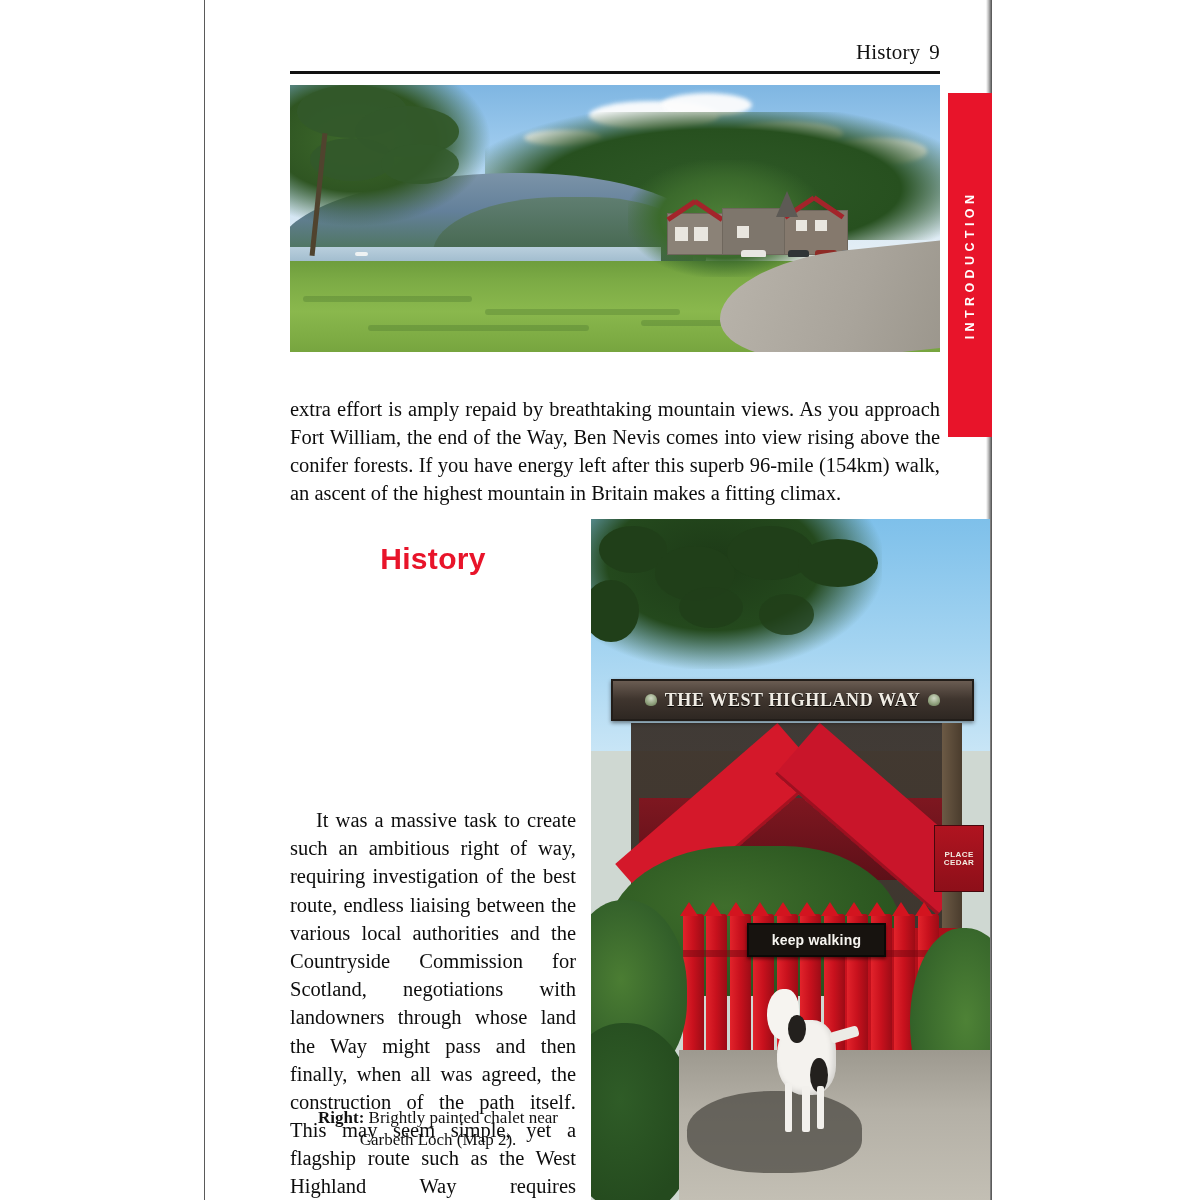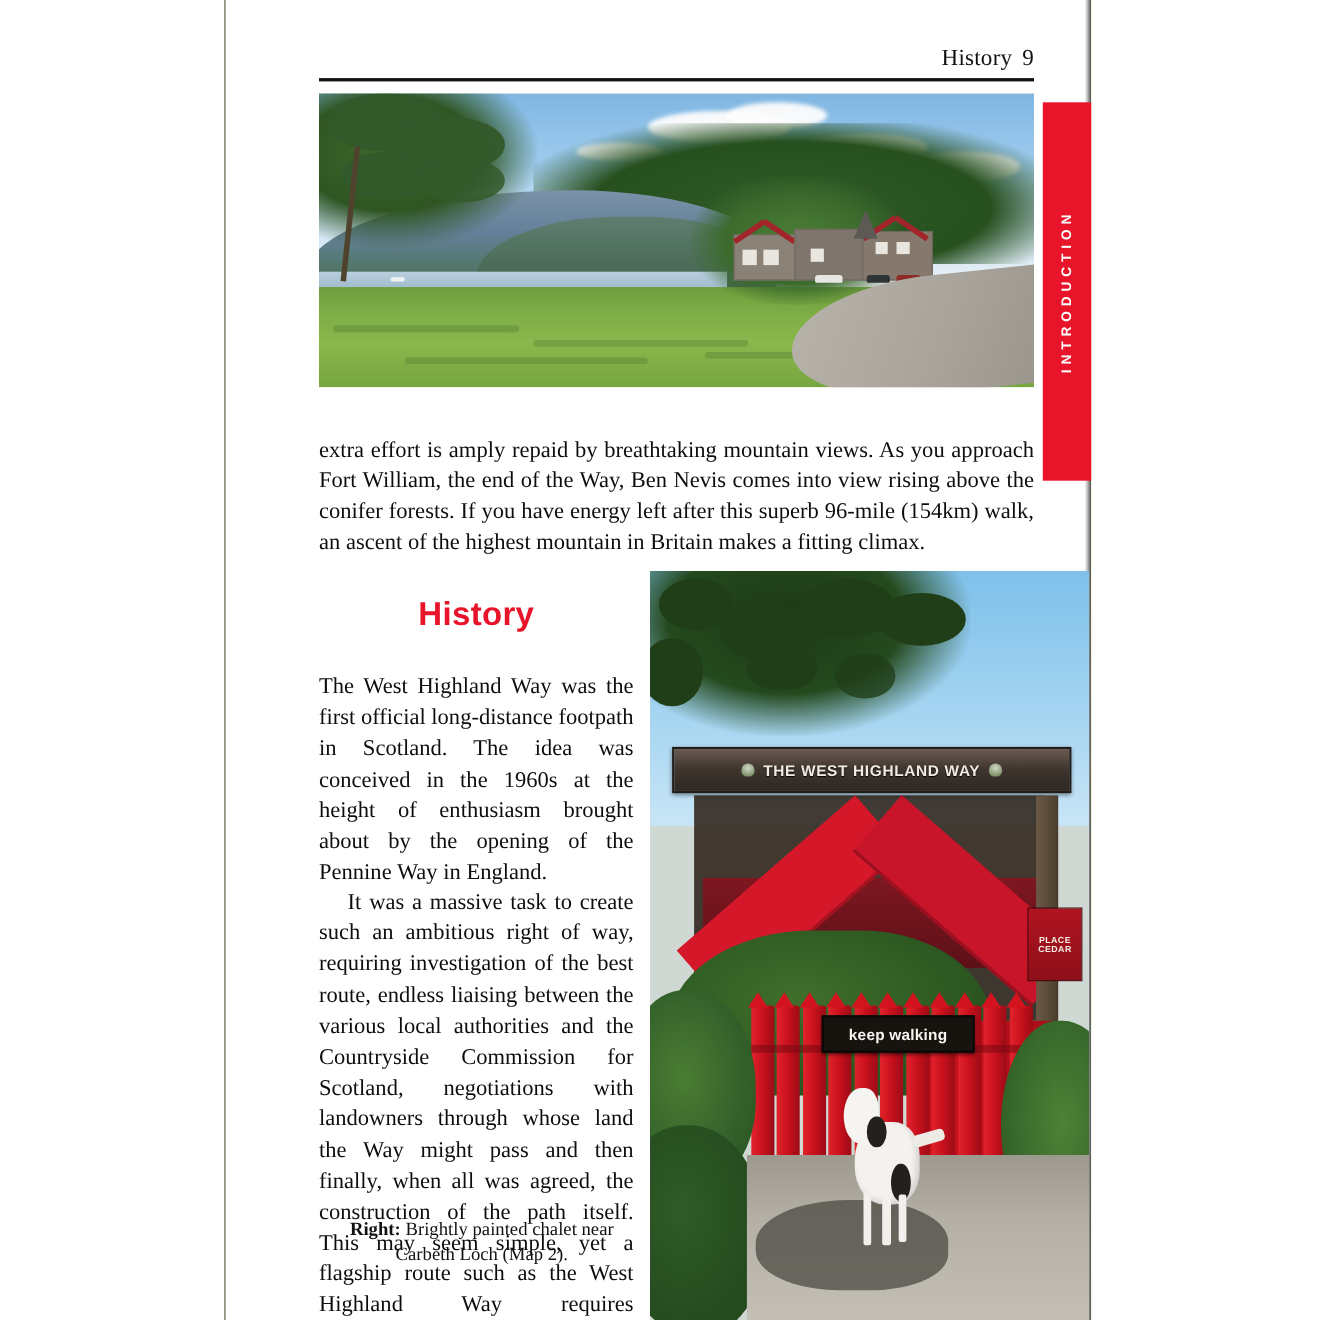--- a/index.html
+++ b/index.html
@@ -2,21 +2,21 @@
 <html><head>
 <meta charset="utf-8">
 <title>West Highland Way guidebook page</title>
 <style>
   html,body{margin:0;padding:0;}
   body{
     width:1200px;height:1200px;overflow:hidden;
     background:#ffffff;
     font-family:"Liberation Serif", serif;
   }
-  .scene{position:relative;width:1200px;height:1200px;background:#bef264;}
+  .scene{position:relative;width:1200px;height:1200px;background:#86efac;}
 
   
   .page{
     position:absolute;left:205px;top:0;width:786px;height:1200px;
     background:#ffffff;
   }
   .spine-line{
     position:absolute;left:204px;top:0;width:2px;height:1200px;
     background:#5a5a5a;
   }
@@ -154,22 +154,22 @@
     opacity:.85;
   }
   .way-sign{
     position:absolute;left:5%;top:23.5%;width:90%;height:5.6%;
     background:linear-gradient(to bottom,#6a5c52 0%,#3f352e 48%,#2e2722 100%);
     border:2px solid #221d19;
     display:flex;align-items:center;justify-content:center;gap:8px;
     box-shadow:0 2px 4px rgba(0,0,0,.45);
   }
   .way-sign span.txt{
-    font-family:Liberation Sans, sans-serif;
-    font-weight:700;font-size:14px;letter-spacing:.6px;color:#f0ece4;
+    font-family:Liberation Serif, serif;
+    font-weight:700;font-size:18px;letter-spacing:.6px;color:#f0ece4;
     text-shadow:0 1px 1px #000;white-space:nowrap;
   }
   .thistle{
     width:12px;height:12px;border-radius:50% 50% 40% 40%;
     background:radial-gradient(circle at 50% 35%,#cfd8c4 0%,#8fa07c 60%,#5d6c4c 100%);
     flex:0 0 auto;
   }
   .hedge{
     position:absolute;left:4%;top:48%;width:74%;height:22%;
     background:radial-gradient(ellipse at 40% 40%,#3f6e2c 0%,#2e5a22 55%,#24491b 100%);
@@ -357,21 +357,20 @@
     </div>
 
     <div class="drive"></div>
   </div>
 
 
   <div class="body-para" id="para-intro">extra effort is amply repaid by breathtaking mountain views. As you approach Fort William, the end of the Way, Ben Nevis comes into view rising above the conifer forests. If you have energy left after this superb 96-mile (154km) walk, an ascent of the highest mountain in Britain makes a fitting climax.</div>
 
   <div class="section-title">History</div>
 
-  <div class="col" id="para-hist-1">The West Highland Way was the first official long-distance footpath in Scotland. The idea was conceived in the 1960s at the height of enthusiasm brought about by the opening of the Pennine Way in England.</div>
 
   <div class="col" id="para-hist-2">It was a massive task to create such an ambitious right of way, requiring investigation of the best route, endless liaising between the various local authorities and the Countryside Commission for Scotland, negotiations with landowners through whose land the Way might pass and then finally, when all was agreed, the construction of the path itself. This may seem simple, yet a flagship route such as the West Highland Way requires information boards,</div>
 
   <div class="caption" id="caption-chalet">
     <b>Right:</b>
     <span>Brightly painted chalet near Carbeth Loch (Map 2).</span>
   </div>
 
   <div class="photo" id="photo-chalet">
     <div class="c-sky"></div>

